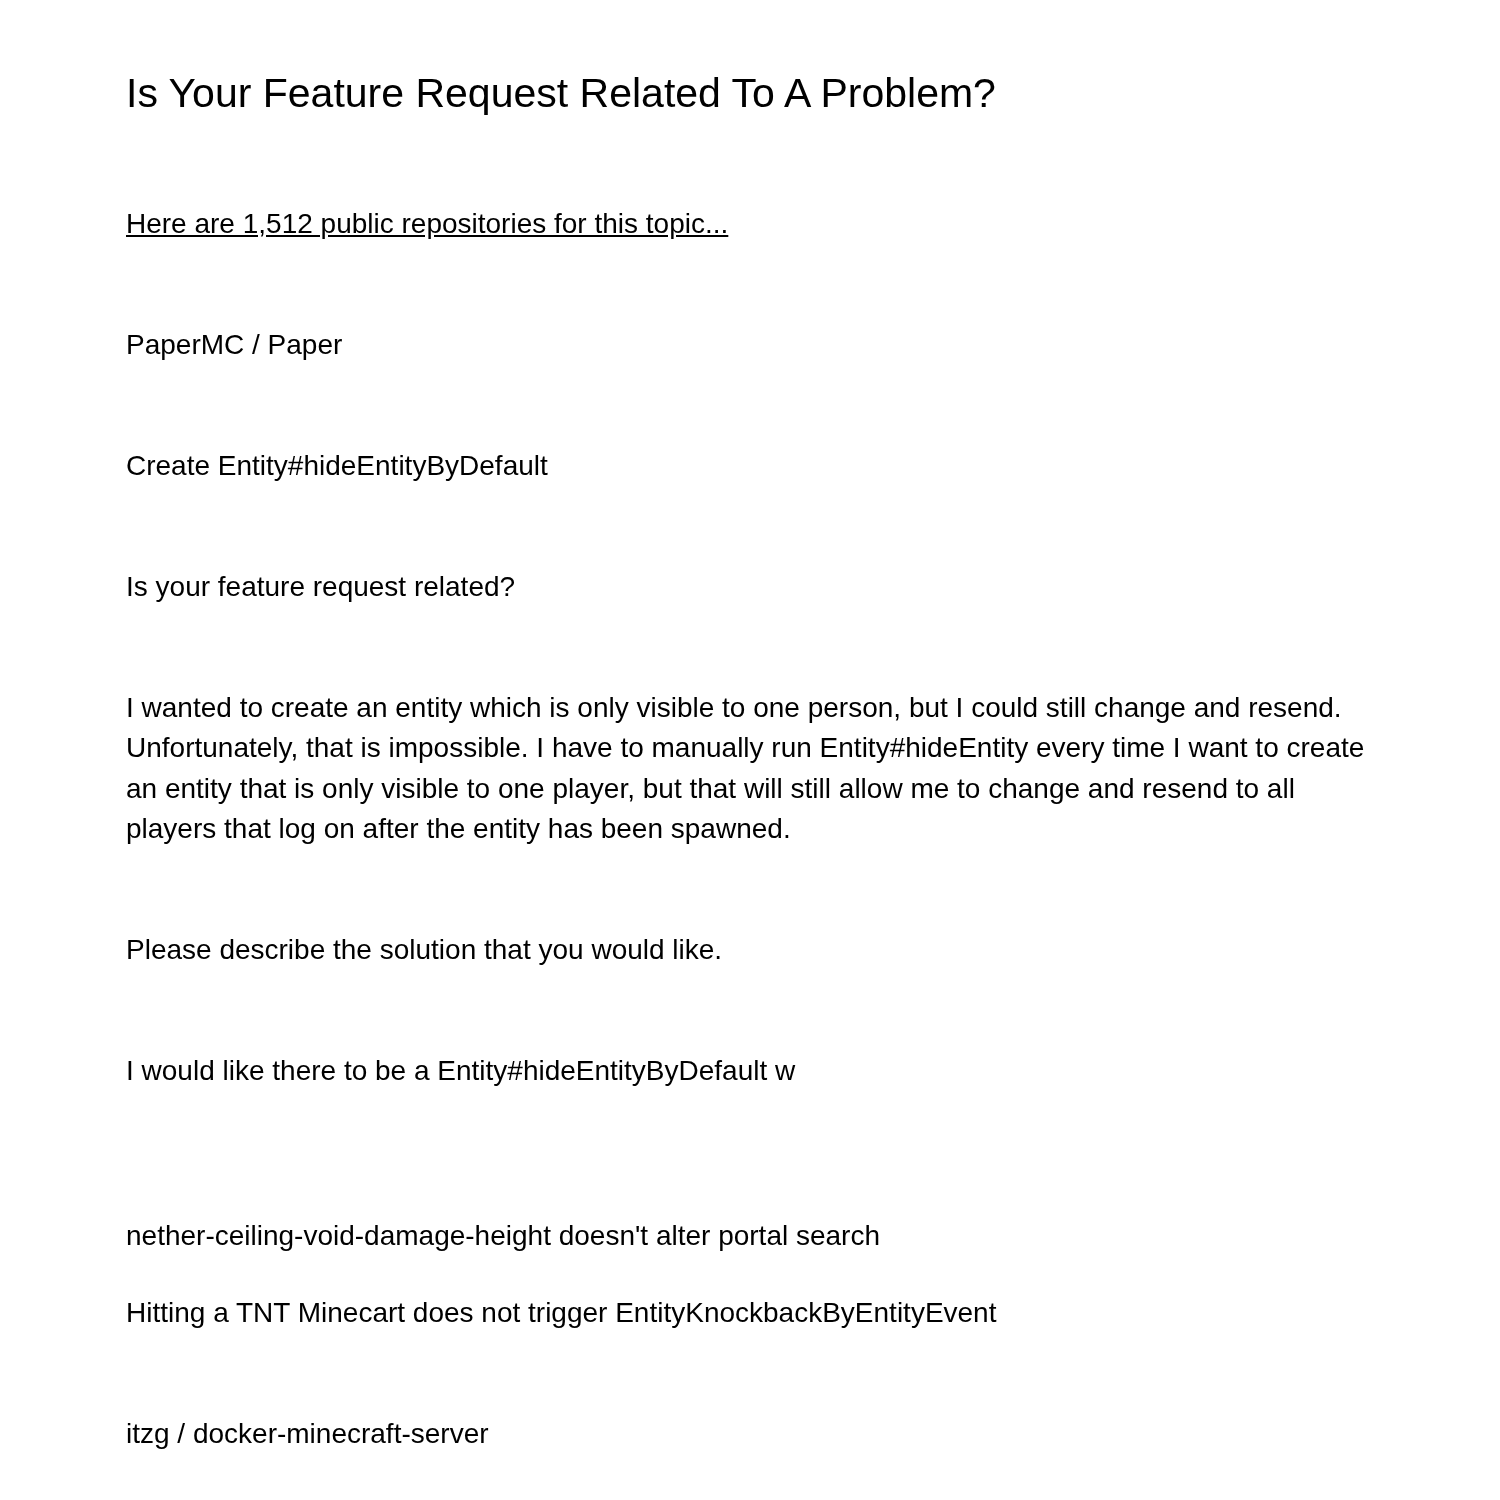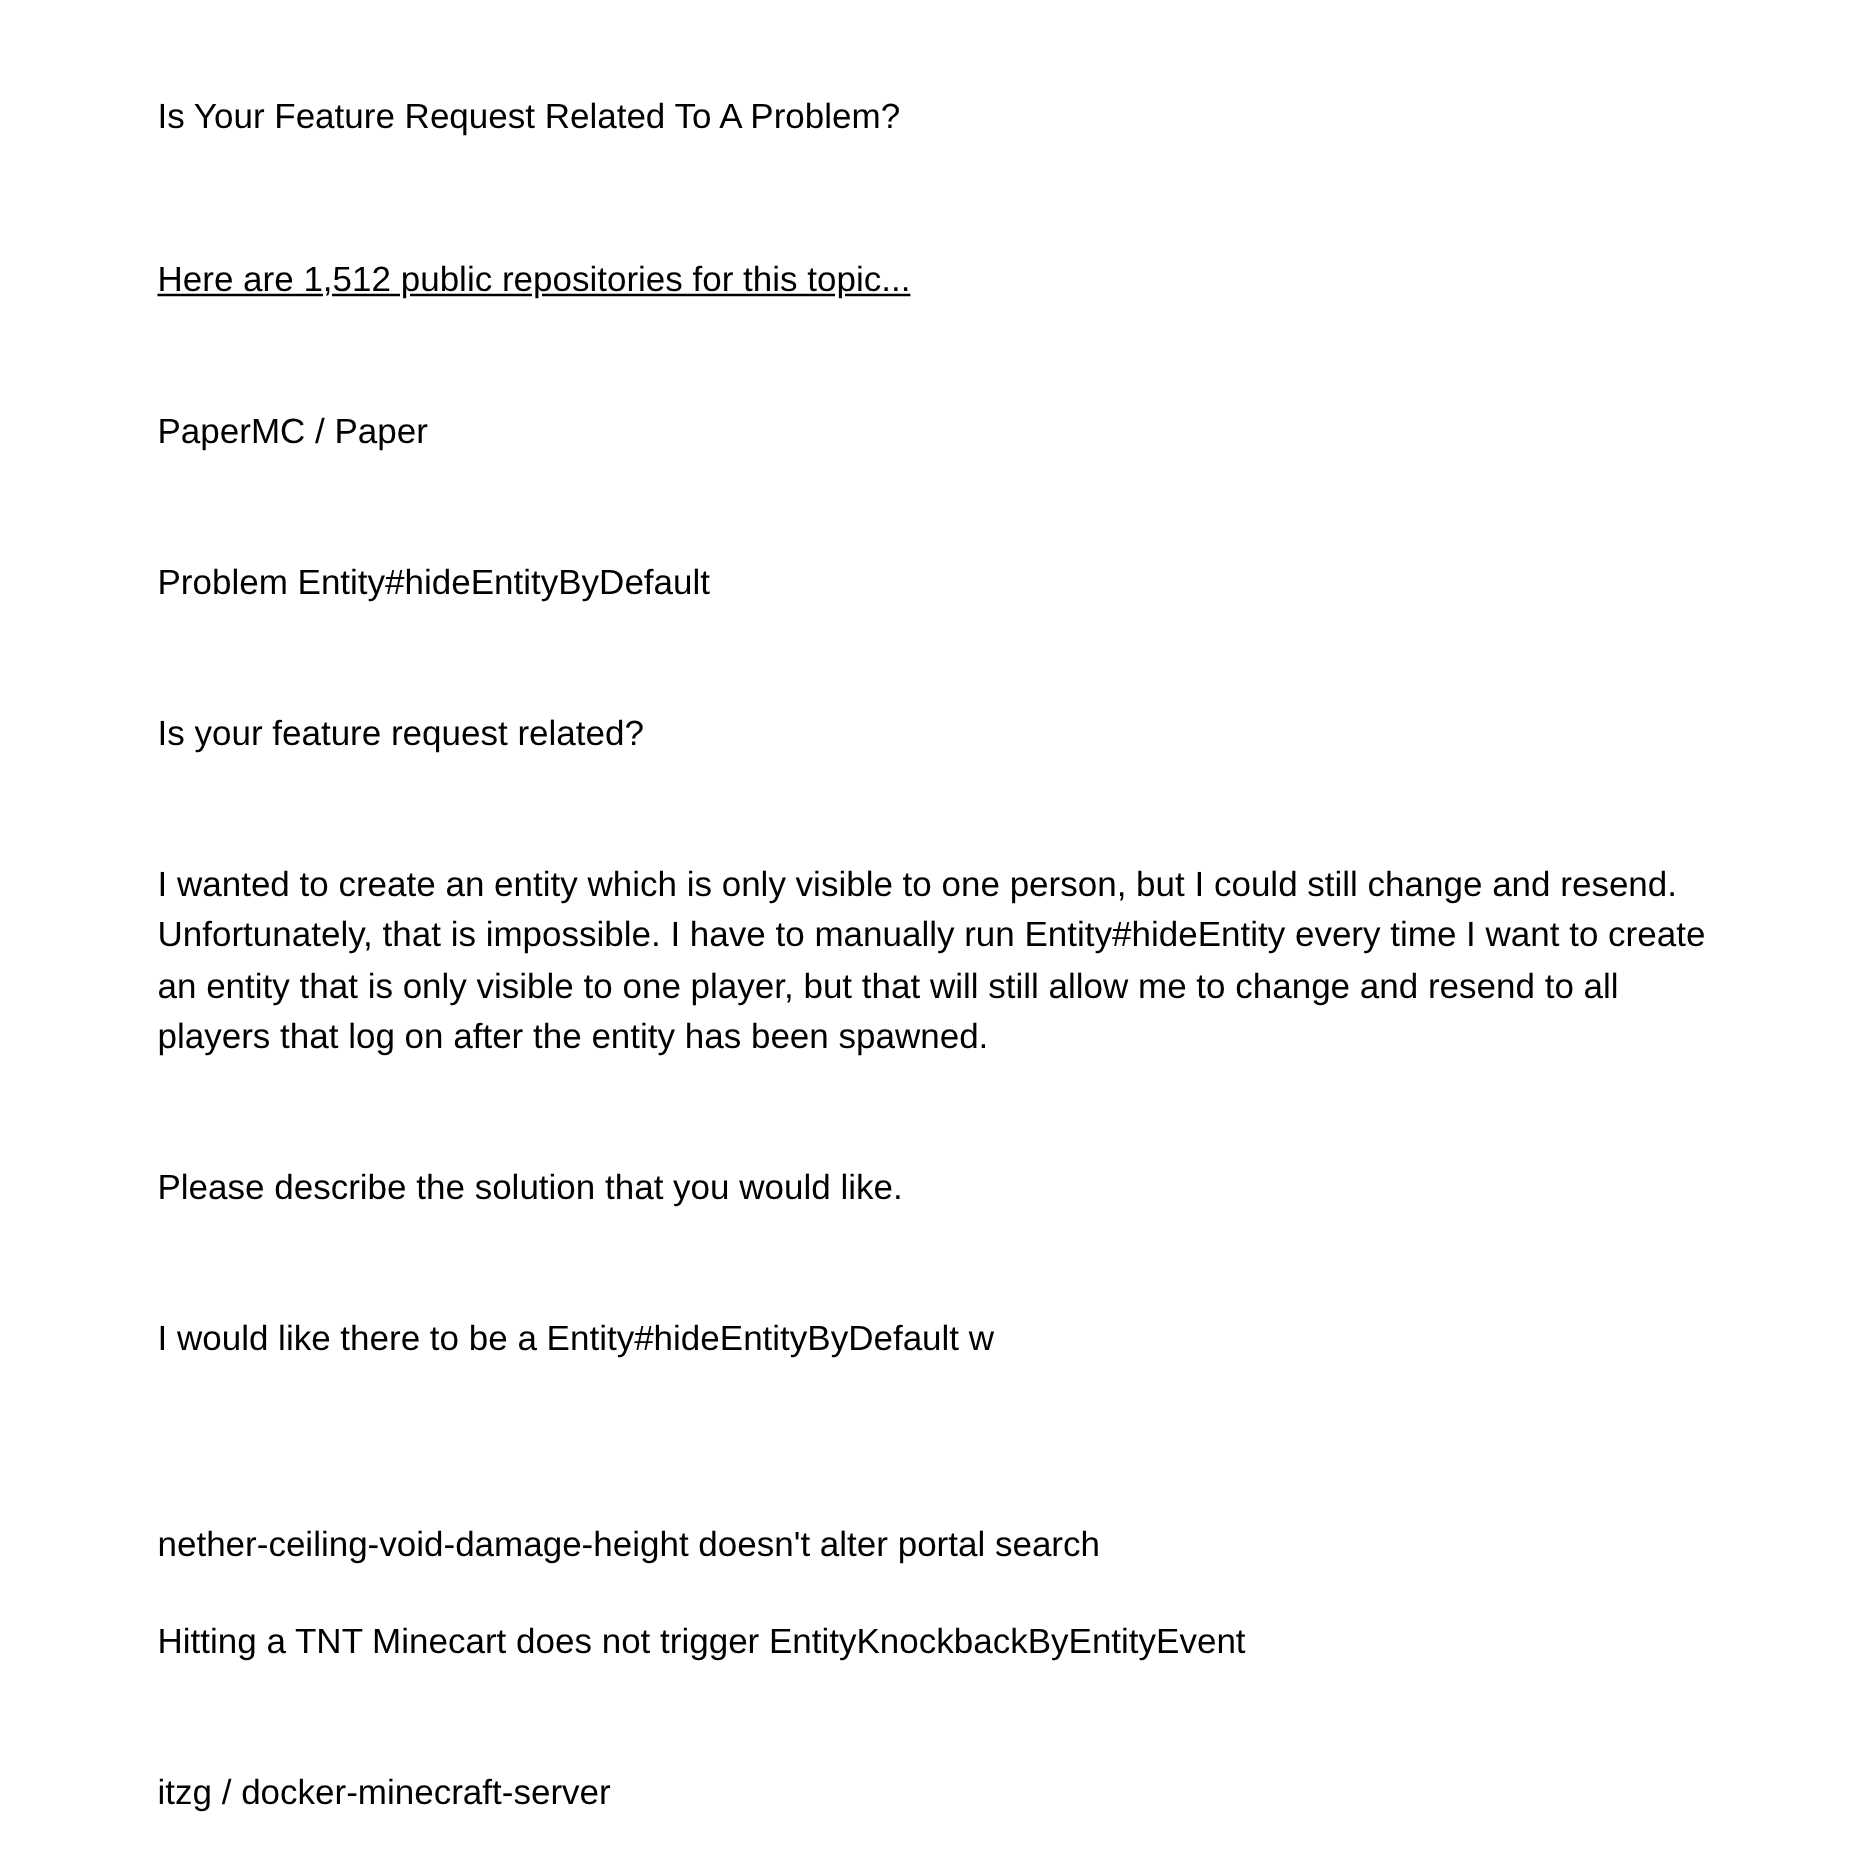--- a/index.html
+++ b/index.html
@@ -18,21 +18,21 @@
     .page {
       position: absolute;
       left: 126px;
       top: 0;
       width: 1260px;
     }
     .title {
       position: absolute;
       left: 0;
       top: 66px;
-      font-size: 28px;
+      font-size: 41px;
       line-height: 54px;
       font-weight: normal;
       margin: 0;
       white-space: nowrap;
     }
     .para {
       position: absolute;
       left: 0;
       font-size: 28px;
       line-height: 40.4px;
@@ -45,21 +45,21 @@
     }
   </style>
 </head>
 <body>
 
 <div class="page">
   <h1 class="title">Is Your Feature Request Related To A Problem?</h1>
 
   <p class="para" style="top:204px;text-decoration:underline;">Here are 1,512 public repositories for this topic...</p>
   <p class="para" style="top:325px;">PaperMC / Paper</p>
-  <p class="para" style="top:446px;">Problem Entity#hideEntityByDefault</p>
+  <p class="para" style="top:446px;">Create Entity#hideEntityByDefault</p>
   <p class="para" style="top:567px;">Is your feature request related?</p>
   <p class="para wrap" style="top:688px;">I wanted to create an entity which is only visible to one person, but I could still change and resend. Unfortunately, that is impossible. I have to manually run Entity#hideEntity every time I want to create an entity that is only visible to one player, but that will still allow me to change and resend to all players that log on after the entity has been spawned.</p>
   <p class="para" style="top:930px;">Please describe the solution that you would like.</p>
   <p class="para" style="top:1051px;text-align:center;">I would like there to be a Entity#hideEntityByDefault w</p>
   <p class="para" style="top:1172px;margin-top:44px;">nether-ceiling-void-damage-height doesn't alter portal search</p>
   <p class="para" style="top:1293px;">Hitting a TNT Minecart does not trigger EntityKnockbackByEntityEvent</p>
   <p class="para" style="top:1414px;">itzg / docker-minecraft-server</p>
 </div>
 
 </body></html>

